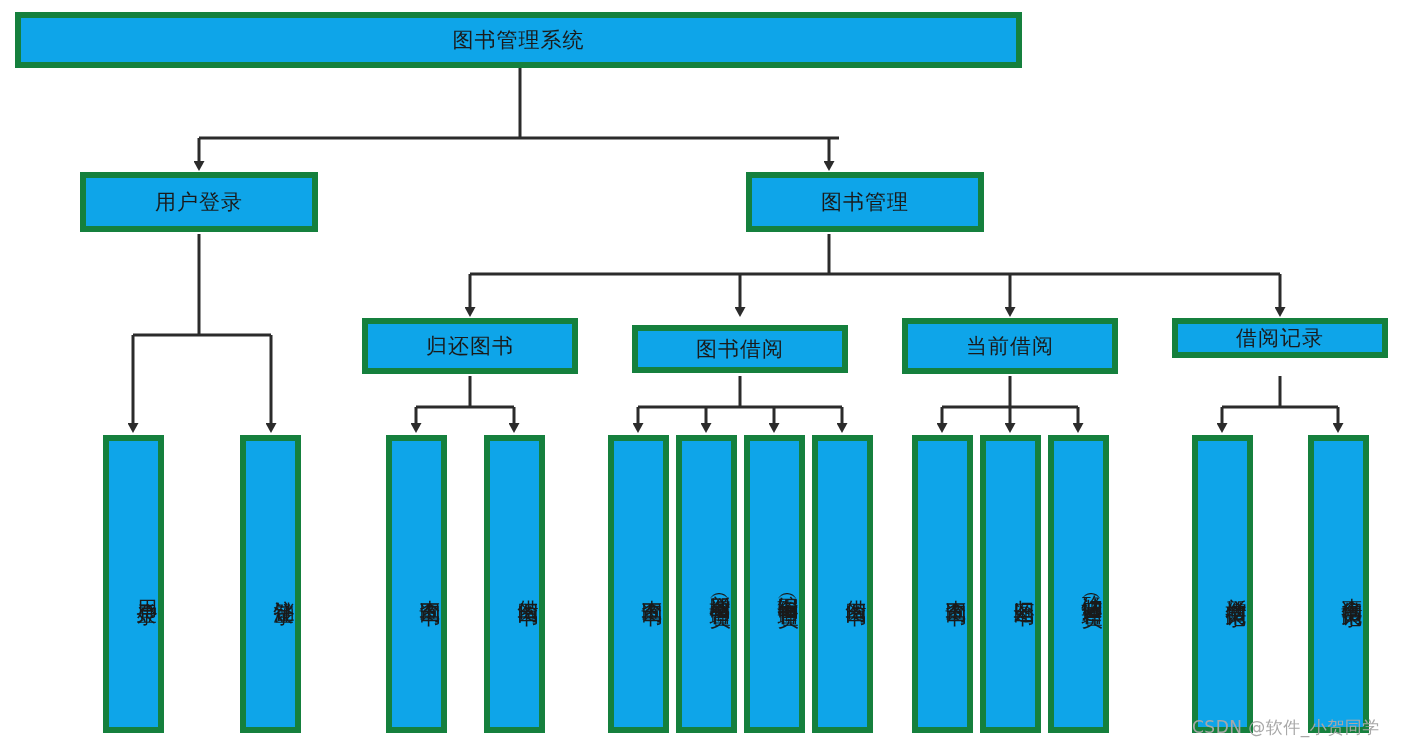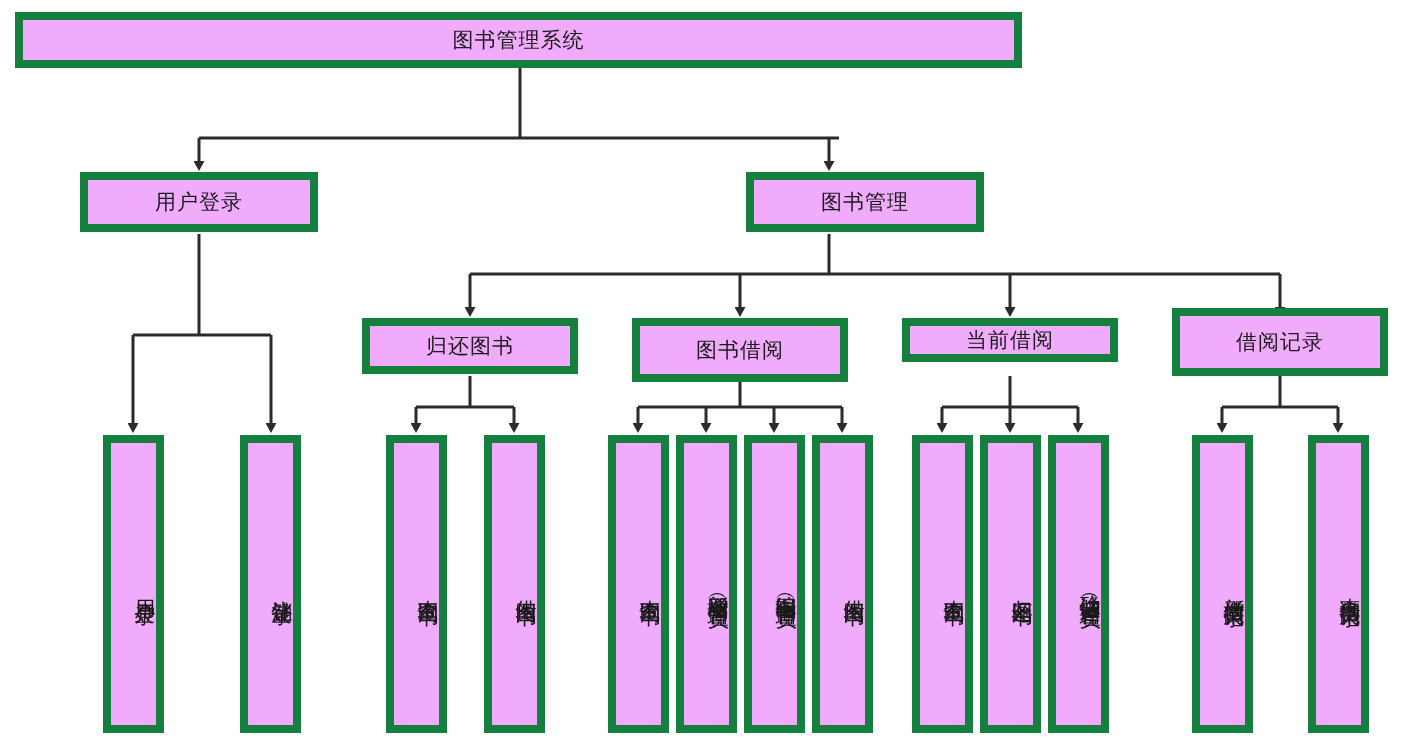--- a/index.html
+++ b/index.html
@@ -21,22 +21,22 @@
     position: absolute;
     left: 0;
     top: 0;
     width: 1405px;
     height: 747px;
     pointer-events: none;
   }
   .node {
     position: absolute;
     box-sizing: border-box;
-    background: #f0abfc;
-    border: 8px solid #15803d;
+    background: #0ea5e9;
+    border: 6px solid #15803d;
     display: flex;
     align-items: center;
     justify-content: center;
     color: #1a1a1a;
   }
   .node.h {
     font-size: 21px;
     letter-spacing: 1px;
   }
   .node.v {
@@ -125,27 +125,27 @@
   <div class="node h" style="left:80px; top:172px; width:238px; height:60px;">
     <span>用户登录</span>
   </div>
   <div class="node h" style="left:710px; top:172px; width:238px; height:60px;margin-left:36px;">
     <span>图书管理</span>
   </div>
 
   <div class="node h" style="left:362px; top:318px; width:216px; height:56px;">
     <span>归还图书</span>
   </div>
-  <div class="node h" style="left:632px; top:318px; width:216px; height:64px;align-items:center;">
+  <div class="node h" style="left:632px; top:325px; width:216px; height:48px;align-items:center;">
     <span>图书借阅</span>
   </div>
-  <div class="node h" style="left:902px; top:318px; width:216px; height:44px;">
+  <div class="node h" style="left:902px; top:318px; width:216px; height:56px;">
     <span>当前借阅</span>
   </div>
-  <div class="node h" style="left:1172px; top:308px; width:216px; height:68px;align-items:center;">
+  <div class="node h" style="left:1172px; top:318px; width:216px; height:40px;align-items:center;">
     <span>借阅记录</span>
   </div>
 
   <div class="node v" style="left:103px; top:435px; width:61px; height:298px;">
     <span class="vtext">用户登录</span>
   </div>
   <div class="node v" style="left:240px; top:435px; width:61px; height:298px;">
     <span class="vtext">注销登录</span>
   </div>
 
@@ -179,14 +179,15 @@
     <span class="vtext">确认归还（管理员）</span>
   </div>
 
   <div class="node v" style="left:1192px; top:435px; width:61px; height:298px;">
     <span class="vtext">新增借阅记录</span>
   </div>
   <div class="node v" style="left:1308px; top:435px; width:61px; height:298px;">
     <span class="vtext">查询借阅记录</span>
   </div>
 
+  <div class="watermark" style="left:1192px; top:716px;">CSDN @软件_小贺同学</div>
 
 </div>
 
 </body></html>

